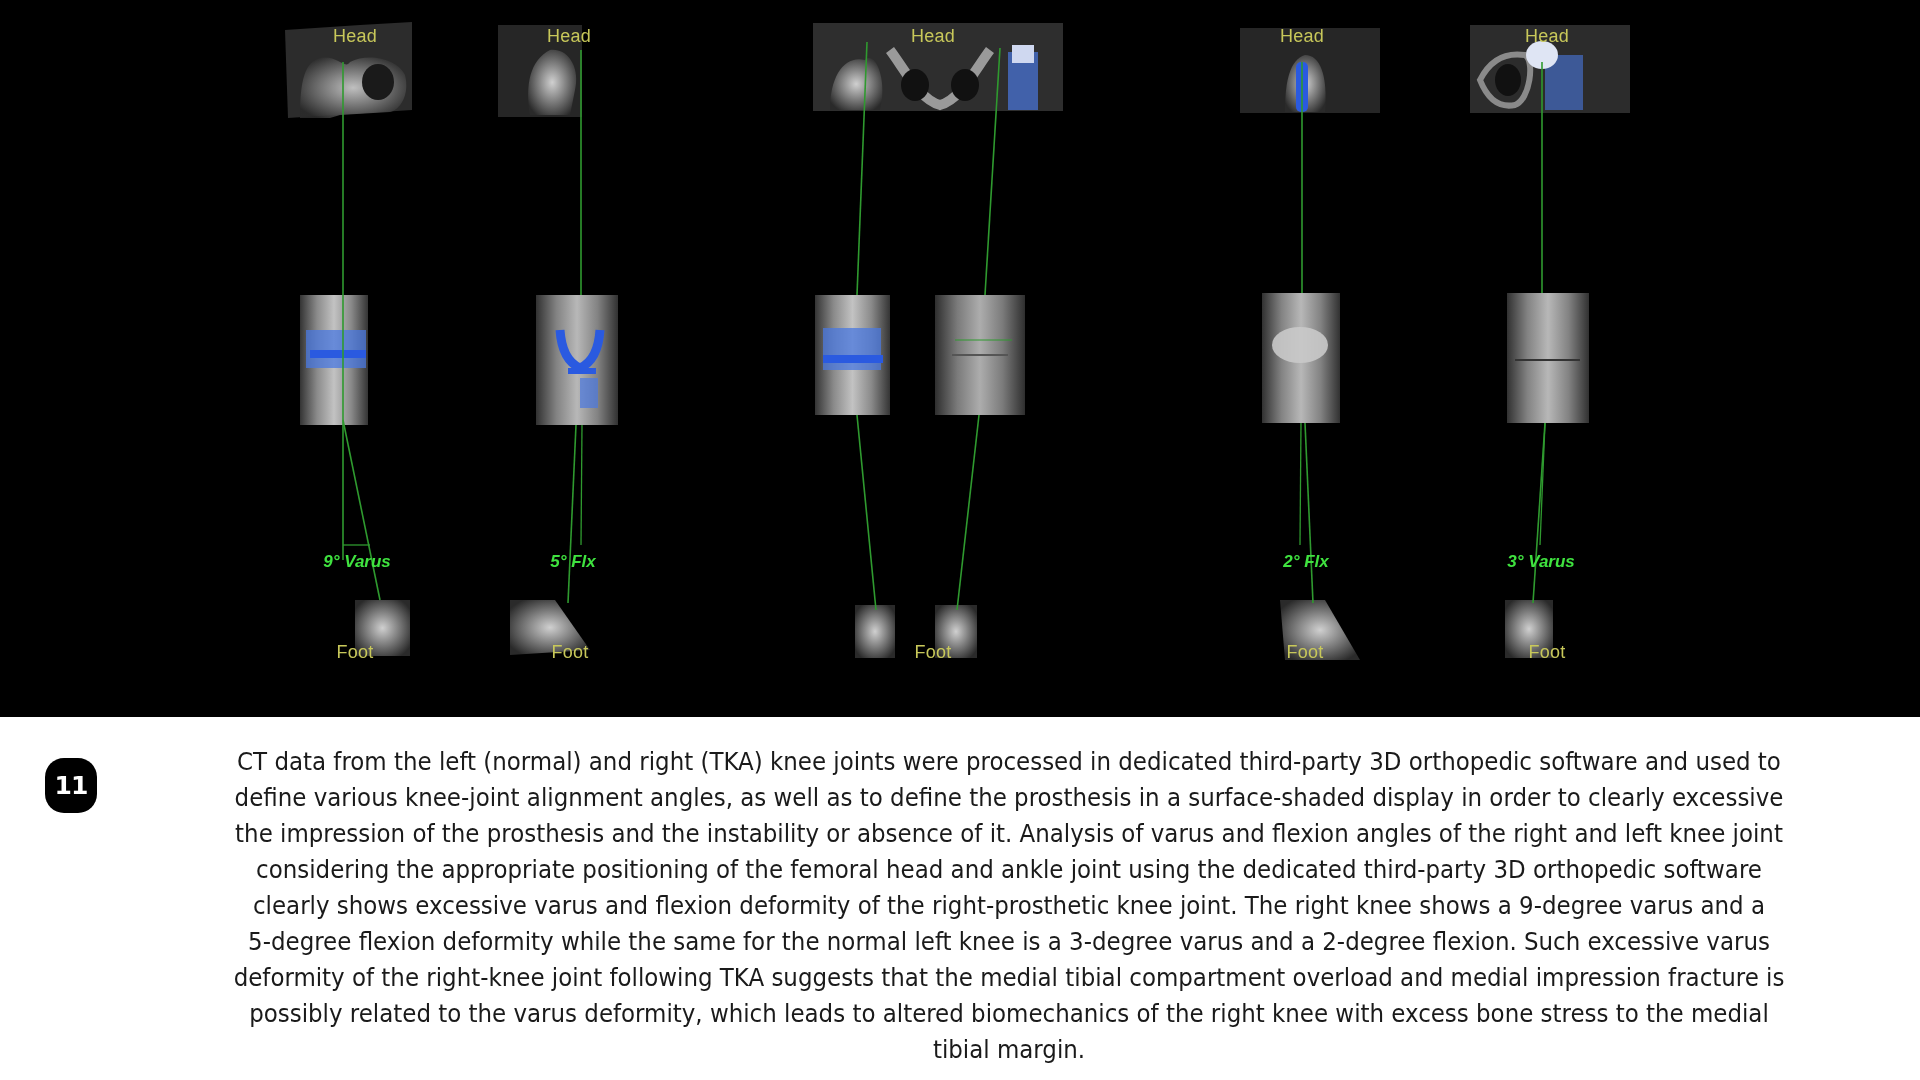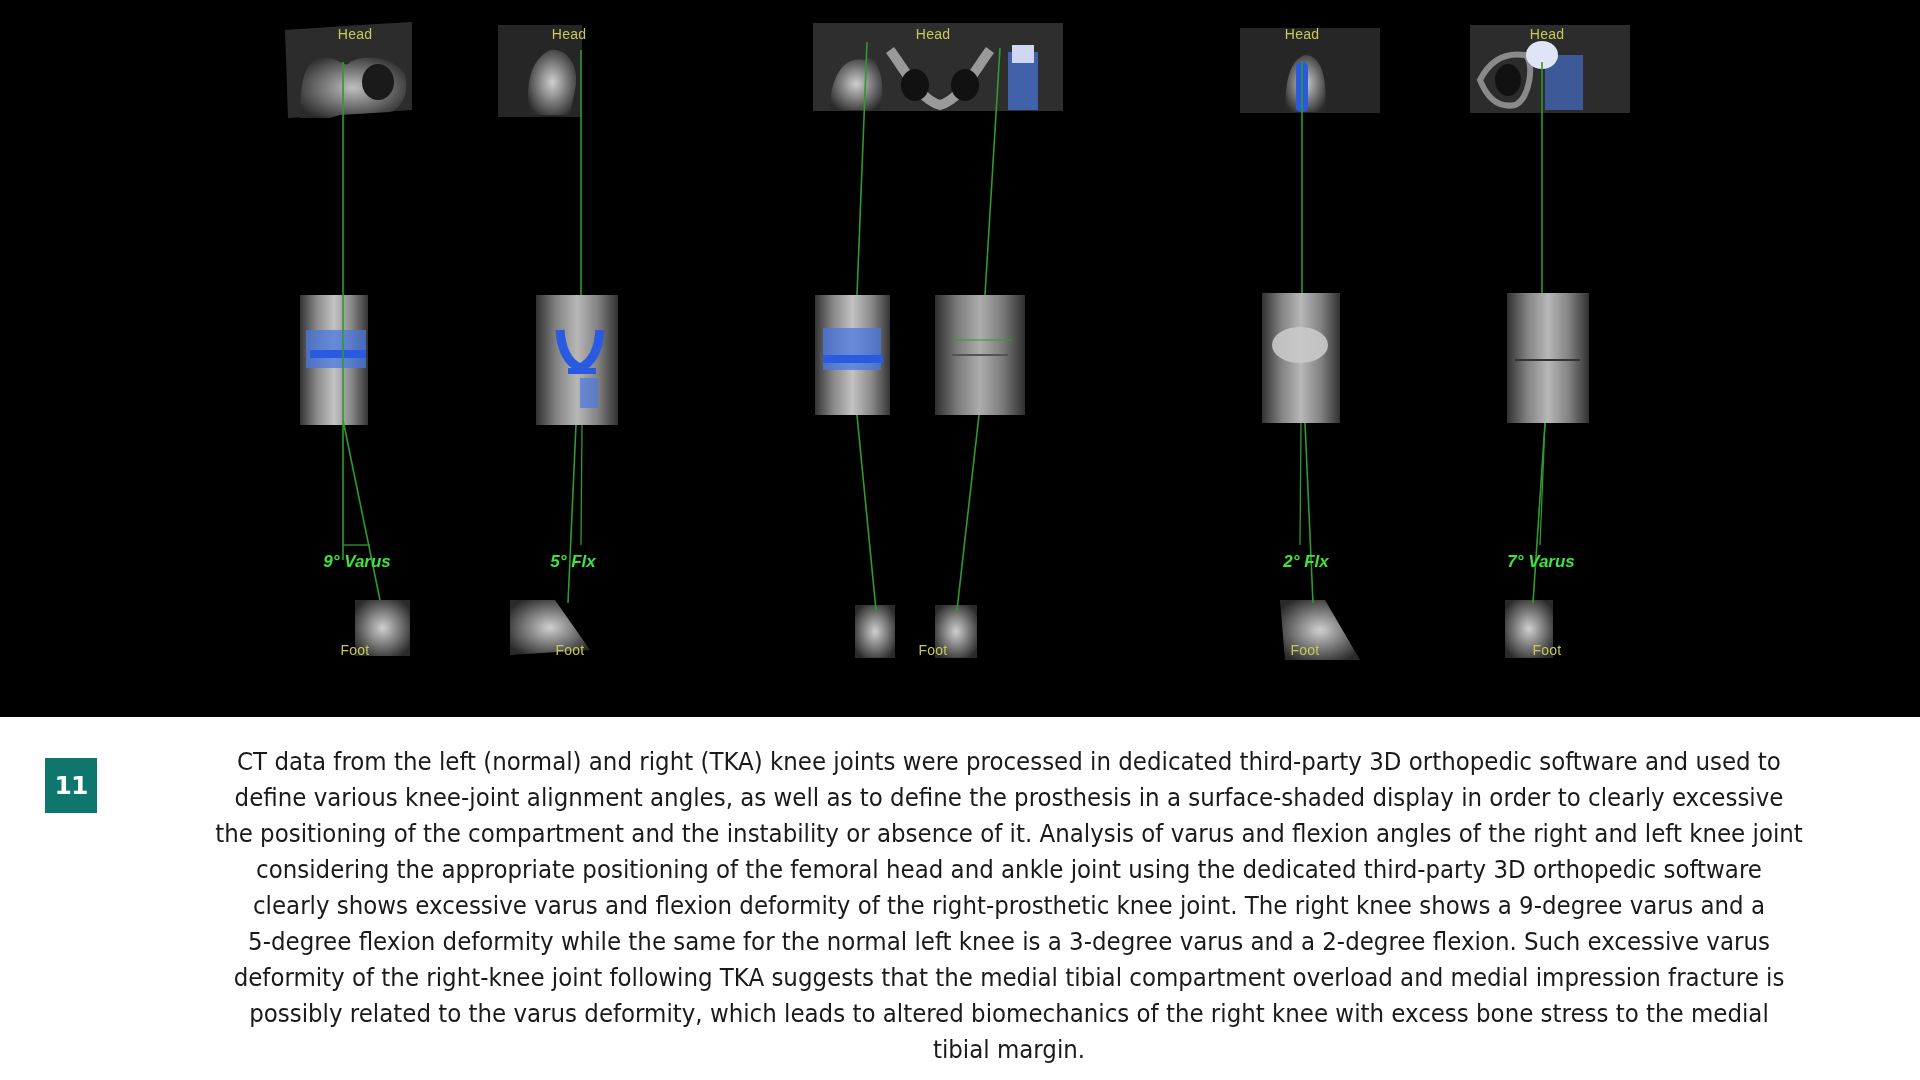--- a/index.html
+++ b/index.html
@@ -7,39 +7,39 @@
   body { position: relative; font-family: "DejaVu Sans", "Liberation Sans", sans-serif; }
 
   #figure {
     position: absolute; left: 0; top: 0; width: 1920px; height: 717px;
     background: #000000; overflow: hidden;
   }
   #figure svg { position: absolute; left: 0; top: 0; }
 
   .ct-label {
     position: absolute; color: #c8c85a; font-family: "Liberation Sans", sans-serif;
-    font-size: 14px; letter-spacing: 0.2px; white-space: nowrap;
+    font-size: 18px; letter-spacing: 0.2px; white-space: nowrap;
     transform: translateX(-50%);
   }
   .angle-label {
     position: absolute; color: #3fe23f; font-family: "Liberation Sans", sans-serif;
     font-weight: bold; font-size: 17px; white-space: nowrap;
     transform: translateX(-50%);
     font-style: italic;
   }
 
   #caption {
     position: absolute; left: 0; top: 717px; width: 1920px; height: 363px;
     background: #ffffff;
   }
   #fig-number {
     position: absolute; left: 45px; top: 41px; width: 52px; height: 55px;
-    background: #0f766e; color: #ffffff; font-family: "DejaVu Sans", sans-serif;
+    background: #000000; color: #ffffff; font-family: "DejaVu Sans", sans-serif;
     font-weight: bold; font-size: 25px; display: flex; align-items: center;
-    justify-content: center; letter-spacing: -1px;
+    justify-content: center; letter-spacing: -1px; border-radius: 19px;
   }
   #caption-text {
     position: absolute; left: 114px; top: 26px; width: 1790px;
     font-family: "DejaVu Sans Condensed", "DejaVu Sans", sans-serif;
     font-stretch: condensed;
     font-size: 25.5px; line-height: 36px; color: #1a1a1a;
   }
   #caption-text span { display: block; white-space: nowrap; text-align: center; }
 </style>
 </head>
@@ -143,35 +143,35 @@
 
   <span class="ct-label" style="left:355px; top:26px;">Head</span>
   <span class="ct-label" style="left:569px; top:26px;">Head</span>
   <span class="ct-label" style="left:933px; top:26px;">Head</span>
   <span class="ct-label" style="left:1302px; top:26px;">Head</span>
   <span class="ct-label" style="left:1547px; top:26px;">Head</span>
 
   <span class="angle-label" style="left:357px; top:552px;">9° Varus</span>
   <span class="angle-label" style="left:573px; top:552px;">5° Flx</span>
   <span class="angle-label" style="left:1306px; top:552px;">2° Flx</span>
-  <span class="angle-label" style="left:1541px; top:552px;">7° Varus</span>
+  <span class="angle-label" style="left:1541px; top:552px;">3° Varus</span>
 
   <span class="ct-label" style="left:355px; top:642px;">Foot</span>
   <span class="ct-label" style="left:570px; top:642px;">Foot</span>
   <span class="ct-label" style="left:933px; top:642px;">Foot</span>
   <span class="ct-label" style="left:1305px; top:642px;">Foot</span>
   <span class="ct-label" style="left:1547px; top:642px;">Foot</span>
 </div>
 
 <div id="caption">
   <div id="fig-number">11</div>
   <div id="caption-text">
     <span>CT data from the left (normal) and right (TKA) knee joints were processed in dedicated third-party 3D orthopedic software and used to</span>
     <span>define various knee-joint alignment angles, as well as to define the prosthesis in a surface-shaded display in order to clearly excessive</span>
-    <span>the positioning of the compartment and the instability or absence of it. Analysis of varus and flexion angles of the right and left knee joint</span>
+    <span>the impression of the prosthesis and the instability or absence of it. Analysis of varus and flexion angles of the right and left knee joint</span>
     <span>considering the appropriate positioning of the femoral head and ankle joint using the dedicated third-party 3D orthopedic software</span>
     <span>clearly shows excessive varus and flexion deformity of the right-prosthetic knee joint. The right knee shows a 9-degree varus and a</span>
     <span>5-degree flexion deformity while the same for the normal left knee is a 3-degree varus and a 2-degree flexion. Such excessive varus</span>
     <span>deformity of the right-knee joint following TKA suggests that the medial tibial compartment overload and medial impression fracture is</span>
     <span>possibly related to the varus deformity, which leads to altered biomechanics of the right knee with excess bone stress to the medial</span>
     <span>tibial margin.</span>
   </div>
 </div>
 
 </body></html>

